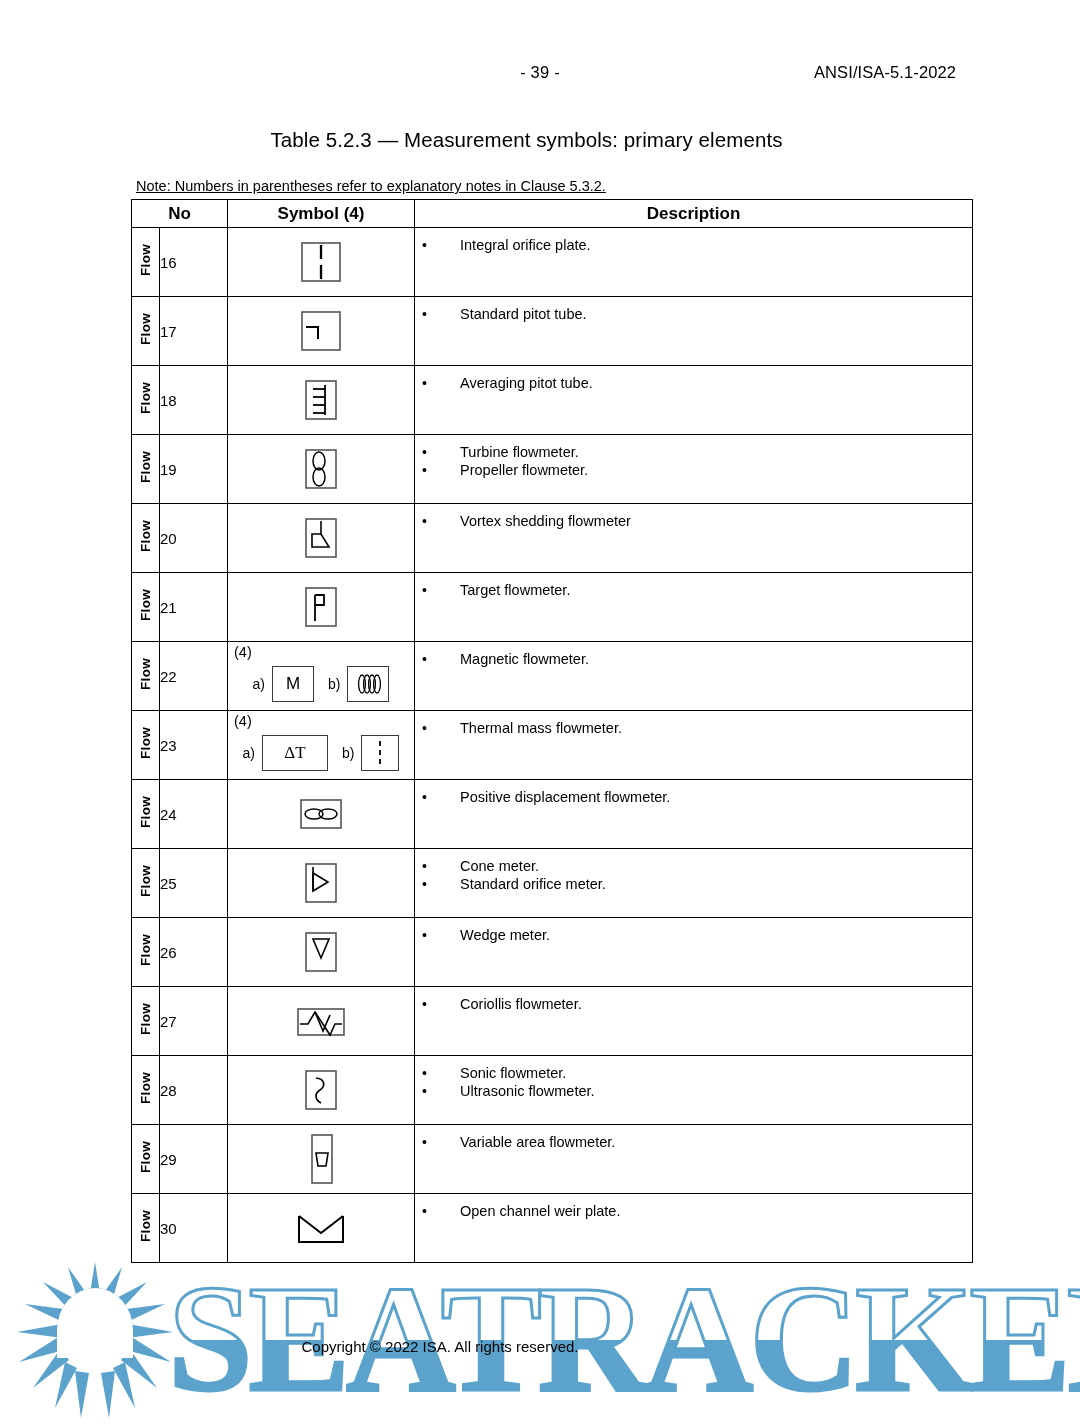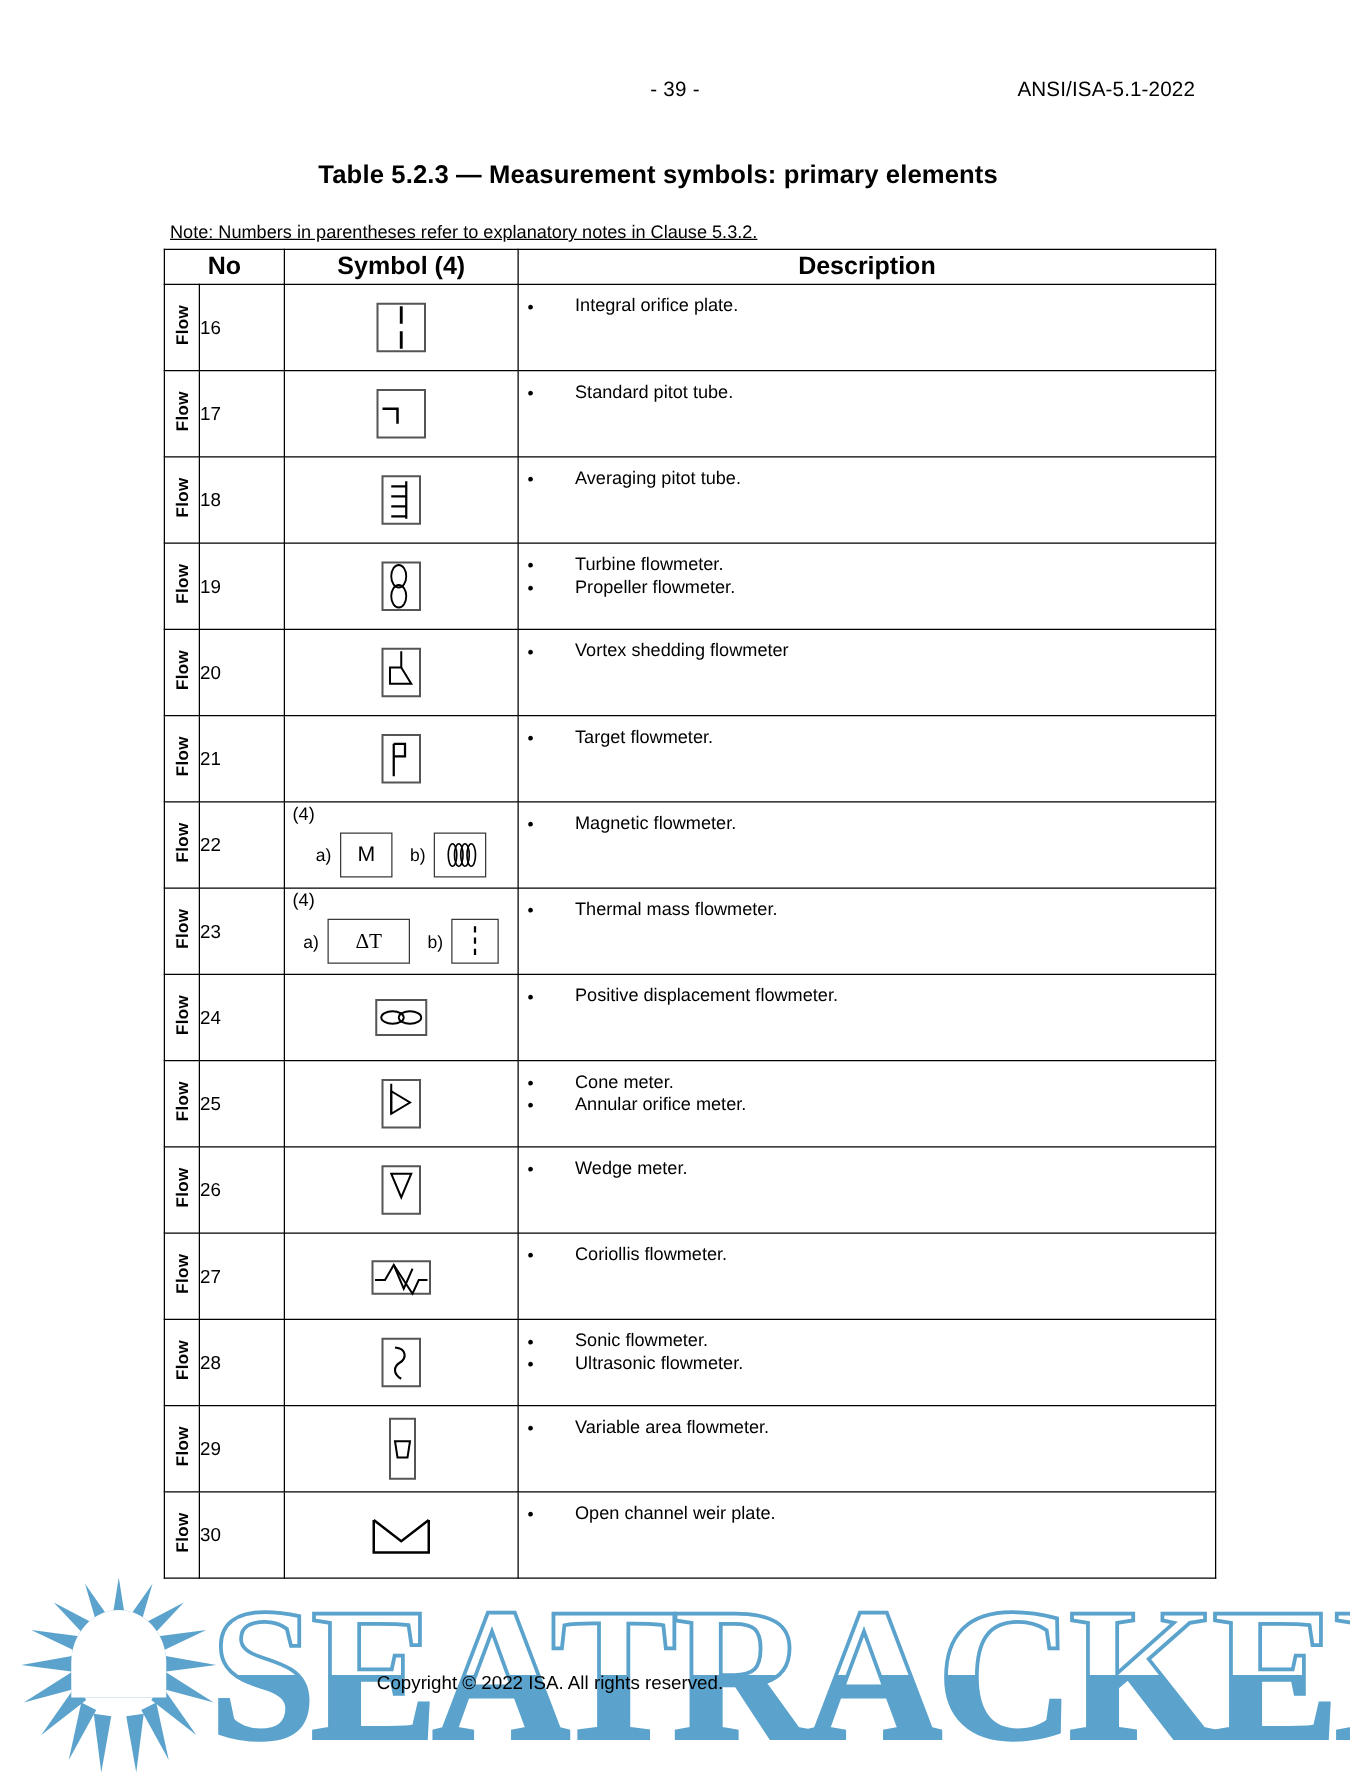--- a/index.html
+++ b/index.html
@@ -42,21 +42,21 @@
   }
 
   
   .table-title {
     position: absolute;
     top: 128px;
     left: 0;
     width: 1053px;
     text-align: center;
     font-size: 20.5px;
-    font-weight: bold;
+    font-weight: normal;
     letter-spacing: .1px;
   }
 
   
   .table-note {
     position: absolute;
     top: 178px;
     left: 136px;
     font-size: 14.5px;
     text-decoration: underline;
@@ -71,21 +71,21 @@
     border-collapse: collapse;
     table-layout: fixed;
   }
   .sym-table td, .sym-table th {
     border: 1px solid #000;
     padding: 0;
     vertical-align: middle;
   }
   .sym-table thead th {
     height: 27px;
-    font-size: 20px;
+    font-size: 17px;
     font-weight: bold;
     border-bottom: 1px solid #000;
     margin-top: 48px;
   }
   col.c-flow { width: 28px; }
   col.c-no   { width: 68px; }
   col.c-sym  { width: 187px; }
   col.c-desc { width: 558px; }
 
   td.flow-cell {
@@ -458,21 +458,21 @@
           </svg>
         </div>
       </td>
       <td class="desc-cell">
         <div class="bullet-row">
           <span class="bullet-dot">•</span>
           <span class="bullet-text">Cone meter.</span>
         </div>
         <div class="bullet-row">
           <span class="bullet-dot">•</span>
-          <span class="bullet-text">Annular orifice meter.</span>
+          <span class="bullet-text">Standard orifice meter.</span>
         </div>
       </td>
     </tr>
 
     <tr style="height:69px">
       <td class="flow-cell">
         <span class="flow-label">Flow</span>
       </td>
       <td class="no-cell">26</td>
       <td class="sym-cell">

